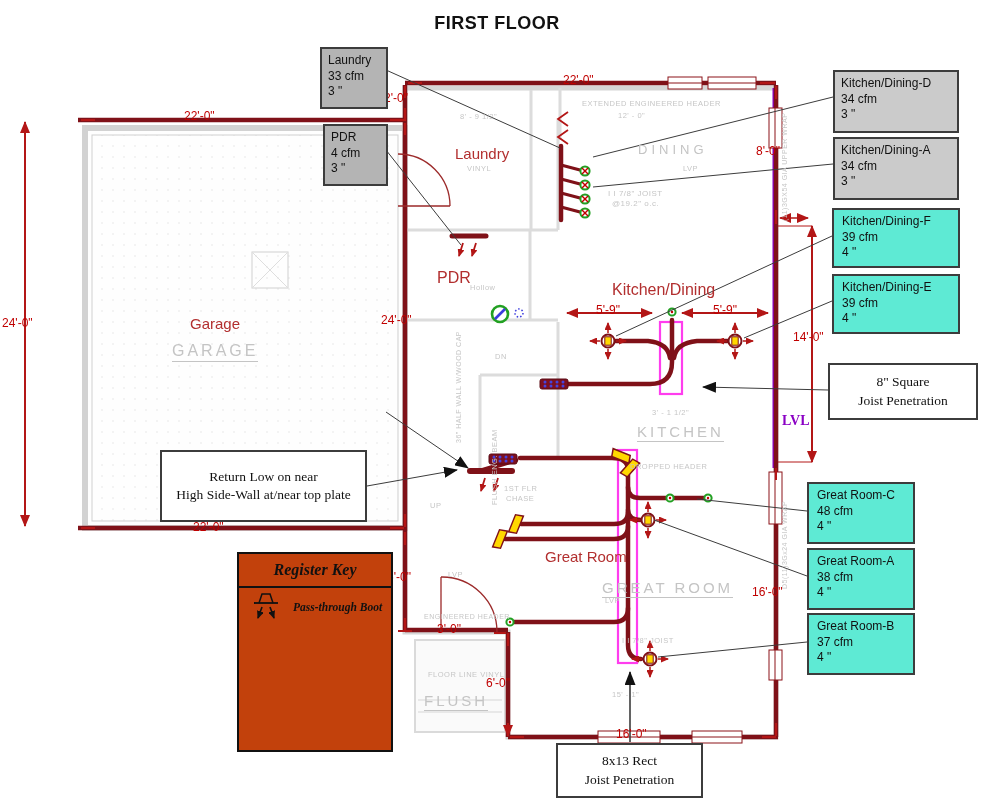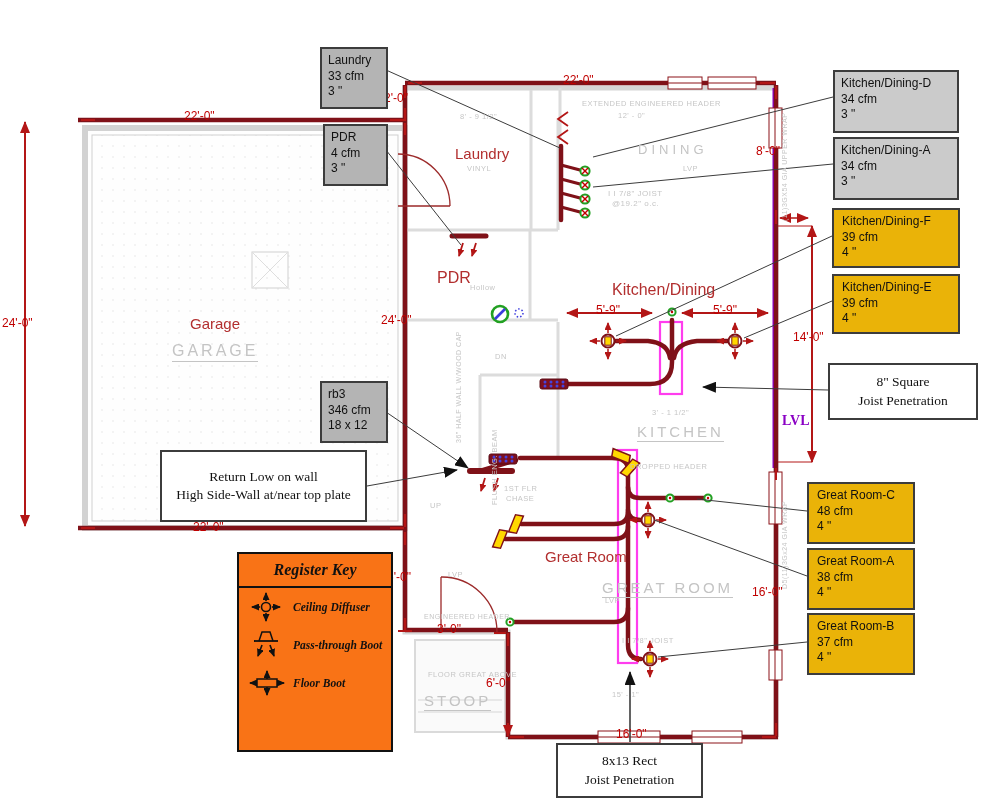--- a/index.html
+++ b/index.html
@@ -9,25 +9,25 @@
   .title{font-size:18px;font-weight:bold;letter-spacing:.5px;color:#111;}
   .dim{font-size:12px;color:#c00000;}
   .room-red{color:#b22f2f;}
   .arch{color:#c4c4c4;letter-spacing:3px;font-size:15px;}
   .arch.u{border-bottom:1px solid #c4c4c4;padding-bottom:1px;}
   .pgray{color:#c6c6c6;font-size:7.5px;letter-spacing:.5px;}
   .pgray.vert{writing-mode:vertical-rl;transform:rotate(180deg);}
   .co{position:absolute;border:2px solid #3c3c3c;padding:4px 6px;font-size:12px;line-height:1.3;color:#111;}
   .co.g-light{background:#cbcbcb;}
   .co.g-mid{background:#b4b4b4;}
-  .co.g-dark{background:#eab308;padding-left:8px;}
+  .co.g-dark{background:#5eead4;padding-left:8px;}
   .note{position:absolute;background:#fff;border:2px solid #3c3c3c;color:#111;
         font-family:"Liberation Serif",serif;font-size:13.5px;display:flex;flex-direction:column;
         align-items:center;justify-content:center;text-align:center;line-height:1.35;}
-  .regkey{position:absolute;left:237px;top:552px;width:152px;height:196px;background:#f97316;
+  .regkey{position:absolute;left:237px;top:552px;width:152px;height:196px;background:#c2410c;
           border:2px solid #111;font-family:"Liberation Serif",serif;color:#111;}
   .regkey .rk-title{height:32px;display:flex;align-items:center;justify-content:center;
           font-weight:bold;font-style:italic;font-size:16px;border-bottom:2px solid #111;}
   .rk-row{display:flex;align-items:center;height:38px;padding-left:4px;}
   .rk-icon{width:50px;display:flex;justify-content:center;}
   .rk-label{font-weight:bold;font-style:italic;font-size:11.5px;}
   .lvl{color:#8a00c4;font-family:"Liberation Serif",serif;font-weight:bold;font-size:14px;}
 </style>
 </head>
 <body>
@@ -223,20 +223,21 @@
       <path d="M 807 511 L 697 499"></path>
       <path d="M 807 576 L 654 520"></path>
       <path d="M 807 642 L 658 657"></path>
       <path d="M 828 390 L 703 387" marker-end="url(#ka)"></path>
       <path d="M 386 412 L 468 468" marker-end="url(#ka)"></path>
       <path d="M 367 486 L 457 470" marker-end="url(#ka)"></path>
       <path d="M 630 742 V 672" stroke-width="1.6" marker-end="url(#ka)"></path>
     </g>
   </svg>
 
+  <div class="abs title" style="left:380px;top:13px;width:234px;text-align:center">FIRST FLOOR</div>
 
   <div class="abs dim" style="left:184px;top:109px">22'-0"</div>
   <div class="abs dim" style="left:2px;top:316px">24'-0"</div>
   <div class="abs dim" style="left:384px;top:91px">2'-0"</div>
   <div class="abs dim" style="left:563px;top:73px">22'-0"</div>
   <div class="abs dim" style="left:756px;top:144px">8'-0"</div>
   <div class="abs dim" style="left:793px;top:330px">14'-0"</div>
   <div class="abs dim" style="left:752px;top:585px">16'-0"</div>
   <div class="abs dim" style="left:596px;top:303px">5'-9"</div>
   <div class="abs dim" style="left:713px;top:303px">5'-9"</div>
@@ -252,39 +253,39 @@
   <div class="abs room-red" style="left:437px;top:269px;font-size:16px">PDR</div>
   <div class="abs room-red" style="left:612px;top:281px;font-size:16px">Kitchen/Dining</div>
   <div class="abs room-red" style="left:545px;top:548px;font-size:15px">Great Room</div>
 
   <div class="abs lvl" style="left:782px;top:413px">LVL</div>
 
   <div class="abs arch u" style="left:172px;top:342px;font-size:16px">GARAGE</div>
   <div class="abs arch" style="left:638px;top:142px;font-size:13px;letter-spacing:4px">DINING</div>
   <div class="abs arch u" style="left:637px;top:423px">KITCHEN</div>
   <div class="abs arch u" style="left:602px;top:579px">GREAT ROOM</div>
-  <div class="abs arch u" style="left:424px;top:692px">STOOP</div>
+  <div class="abs arch u" style="left:424px;top:692px">FLUSH</div>
 
   <div class="abs pgray" style="left:467px;top:164px">VINYL</div>
   <div class="abs pgray" style="left:683px;top:164px">LVP</div>
   <div class="abs pgray" style="left:605px;top:596px">LVP</div>
   <div class="abs pgray" style="left:448px;top:570px">LVP</div>
   <div class="abs pgray" style="left:582px;top:99px">EXTENDED ENGINEERED HEADER</div>
   <div class="abs pgray" style="left:618px;top:111px">12' - 0"</div>
   <div class="abs pgray" style="left:460px;top:112px">8' - 9 1/2"</div>
   <div class="abs pgray" style="left:608px;top:189px;font-size:8px">I I 7/8" JOIST</div>
   <div class="abs pgray" style="left:612px;top:199px;font-size:8px">@19.2" o.c.</div>
   <div class="abs pgray" style="left:622px;top:636px">I I 7/8" JOIST</div>
   <div class="abs pgray" style="left:612px;top:690px">15' - 1"</div>
   <div class="abs pgray" style="left:652px;top:408px">3' - 1 1/2"</div>
   <div class="abs pgray" style="left:630px;top:462px">DROPPED HEADER</div>
   <div class="abs pgray" style="left:504px;top:484px">1ST FLR</div>
   <div class="abs pgray" style="left:506px;top:494px">CHASE</div>
   <div class="abs pgray" style="left:424px;top:613px;font-size:7px">ENGINEERED HEADER</div>
-  <div class="abs pgray" style="left:428px;top:670px">FLOOR GREAT ABOVE</div>
+  <div class="abs pgray" style="left:428px;top:670px">FLOOR LINE VINYL</div>
   <div class="abs pgray" style="left:470px;top:283px">Hollow</div>
   <div class="abs pgray" style="left:430px;top:501px">UP</div>
   <div class="abs pgray" style="left:495px;top:352px">DN</div>
   <div class="abs pgray vert" style="left:490px;top:425px;height:80px">FLUSH ENG. BEAM</div>
   <div class="abs pgray vert" style="left:455px;top:328px;height:115px;font-size:7px">36" HALF WALL W/WOOD CAP</div>
   <div class="abs pgray vert" style="left:781px;top:96px;height:125px;font-size:7px">(11)3GX54 GIA UPPER WRAP</div>
   <div class="abs pgray vert" style="left:781px;top:474px;height:115px;font-size:7px">D5(11)3Gx24 GIA WRAP</div>
 
   <div class="co g-mid" style="left:320px;top:47px;width:52px;height:50px">
     <div>Laundry</div>
@@ -309,25 +310,20 @@
   <div class="co g-dark" style="left:832px;top:208px;width:110px;height:48px">
     <div>Kitchen/Dining-F</div>
     <div>39 cfm</div>
     <div>4 "</div>
   </div>
   <div class="co g-dark" style="left:832px;top:274px;width:110px;height:48px">
     <div>Kitchen/Dining-E</div>
     <div>39 cfm</div>
     <div>4 "</div>
   </div>
-  <div class="co g-mid" style="left:320px;top:381px;width:52px;height:50px">
-    <div>rb3</div>
-    <div>346 cfm</div>
-    <div>18 x 12</div>
-  </div>
   <div class="co g-dark" style="left:807px;top:482px;width:90px;height:50px">
     <div>Great Room-C</div>
     <div>48 cfm</div>
     <div>4 "</div>
   </div>
   <div class="co g-dark" style="left:807px;top:548px;width:90px;height:50px">
     <div>Great Room-A</div>
     <div>38 cfm</div>
     <div>4 "</div>
   </div>
@@ -335,60 +331,36 @@
     <div>Great Room-B</div>
     <div>37 cfm</div>
     <div>4 "</div>
   </div>
 
   <div class="note" style="left:828px;top:363px;width:146px;height:53px">
     <div>8" Square</div>
     <div>Joist Penetration</div>
   </div>
   <div class="note" style="left:160px;top:450px;width:203px;height:68px">
-    <div>Return Low on wall</div>
+    <div>Return Low on near</div>
     <div>High Side-Wall at/near top plate</div>
   </div>
   <div class="note" style="left:556px;top:743px;width:143px;height:51px">
     <div>8x13 Rect</div>
     <div>Joist Penetration</div>
   </div>
 
   <div class="regkey">
     <div class="rk-title">Register Key</div>
-    <div class="rk-row">
-      <span class="rk-icon">
-        <svg width="40" height="34" viewBox="0 0 40 34">
-          <line x1="18" y1="11" x2="18" y2="3" stroke="#111" stroke-width="1.6" marker-end="url(#ab)"></line>
-          <line x1="18" y1="23" x2="18" y2="31" stroke="#111" stroke-width="1.6" marker-end="url(#ab)"></line>
-          <line x1="12" y1="17" x2="4" y2="17" stroke="#111" stroke-width="1.6" marker-end="url(#ab)"></line>
-          <line x1="24" y1="17" x2="32" y2="17" stroke="#111" stroke-width="1.6" marker-end="url(#ab)"></line>
-          <circle cx="18" cy="17" r="4.5" fill="none" stroke="#111" stroke-width="1.6"></circle>
-        </svg>
-      </span>
-      <span class="rk-label">Ceiling Diffuser</span>
-    </div>
     <div class="rk-row">
       <span class="rk-icon">
         <svg width="40" height="34" viewBox="0 0 40 34">
           <path d="M 11 13 L 14 4 H 22 L 25 13" fill="none" stroke="#111" stroke-width="1.5"></path>
           <line x1="6" y1="13" x2="30" y2="13" stroke="#111" stroke-width="1.8"></line>
           <line x1="14" y1="17" x2="10" y2="28" stroke="#111" stroke-width="1.6" marker-end="url(#ab)"></line>
           <line x1="22" y1="17" x2="26" y2="28" stroke="#111" stroke-width="1.6" marker-end="url(#ab)"></line>
         </svg>
       </span>
       <span class="rk-label">Pass-through Boot</span>
     </div>
-    <div class="rk-row">
-      <span class="rk-icon">
-        <svg width="40" height="34" viewBox="0 0 40 34">
-          <rect x="9" y="13" width="20" height="8" fill="none" stroke="#111" stroke-width="1.5"></rect>
-          <line x1="9" y1="17" x2="2" y2="17" stroke="#111" stroke-width="1.6" marker-end="url(#ab)"></line>
-          <line x1="29" y1="17" x2="36" y2="17" stroke="#111" stroke-width="1.6" marker-end="url(#ab)"></line>
-          <line x1="19" y1="13" x2="19" y2="5" stroke="#111" stroke-width="1.6" marker-end="url(#ab)"></line>
-          <line x1="19" y1="21" x2="19" y2="29" stroke="#111" stroke-width="1.6" marker-end="url(#ab)"></line>
-        </svg>
-      </span>
-      <span class="rk-label">Floor Boot</span>
-    </div>
   </div>
 
 </main>
 
 </body></html>

